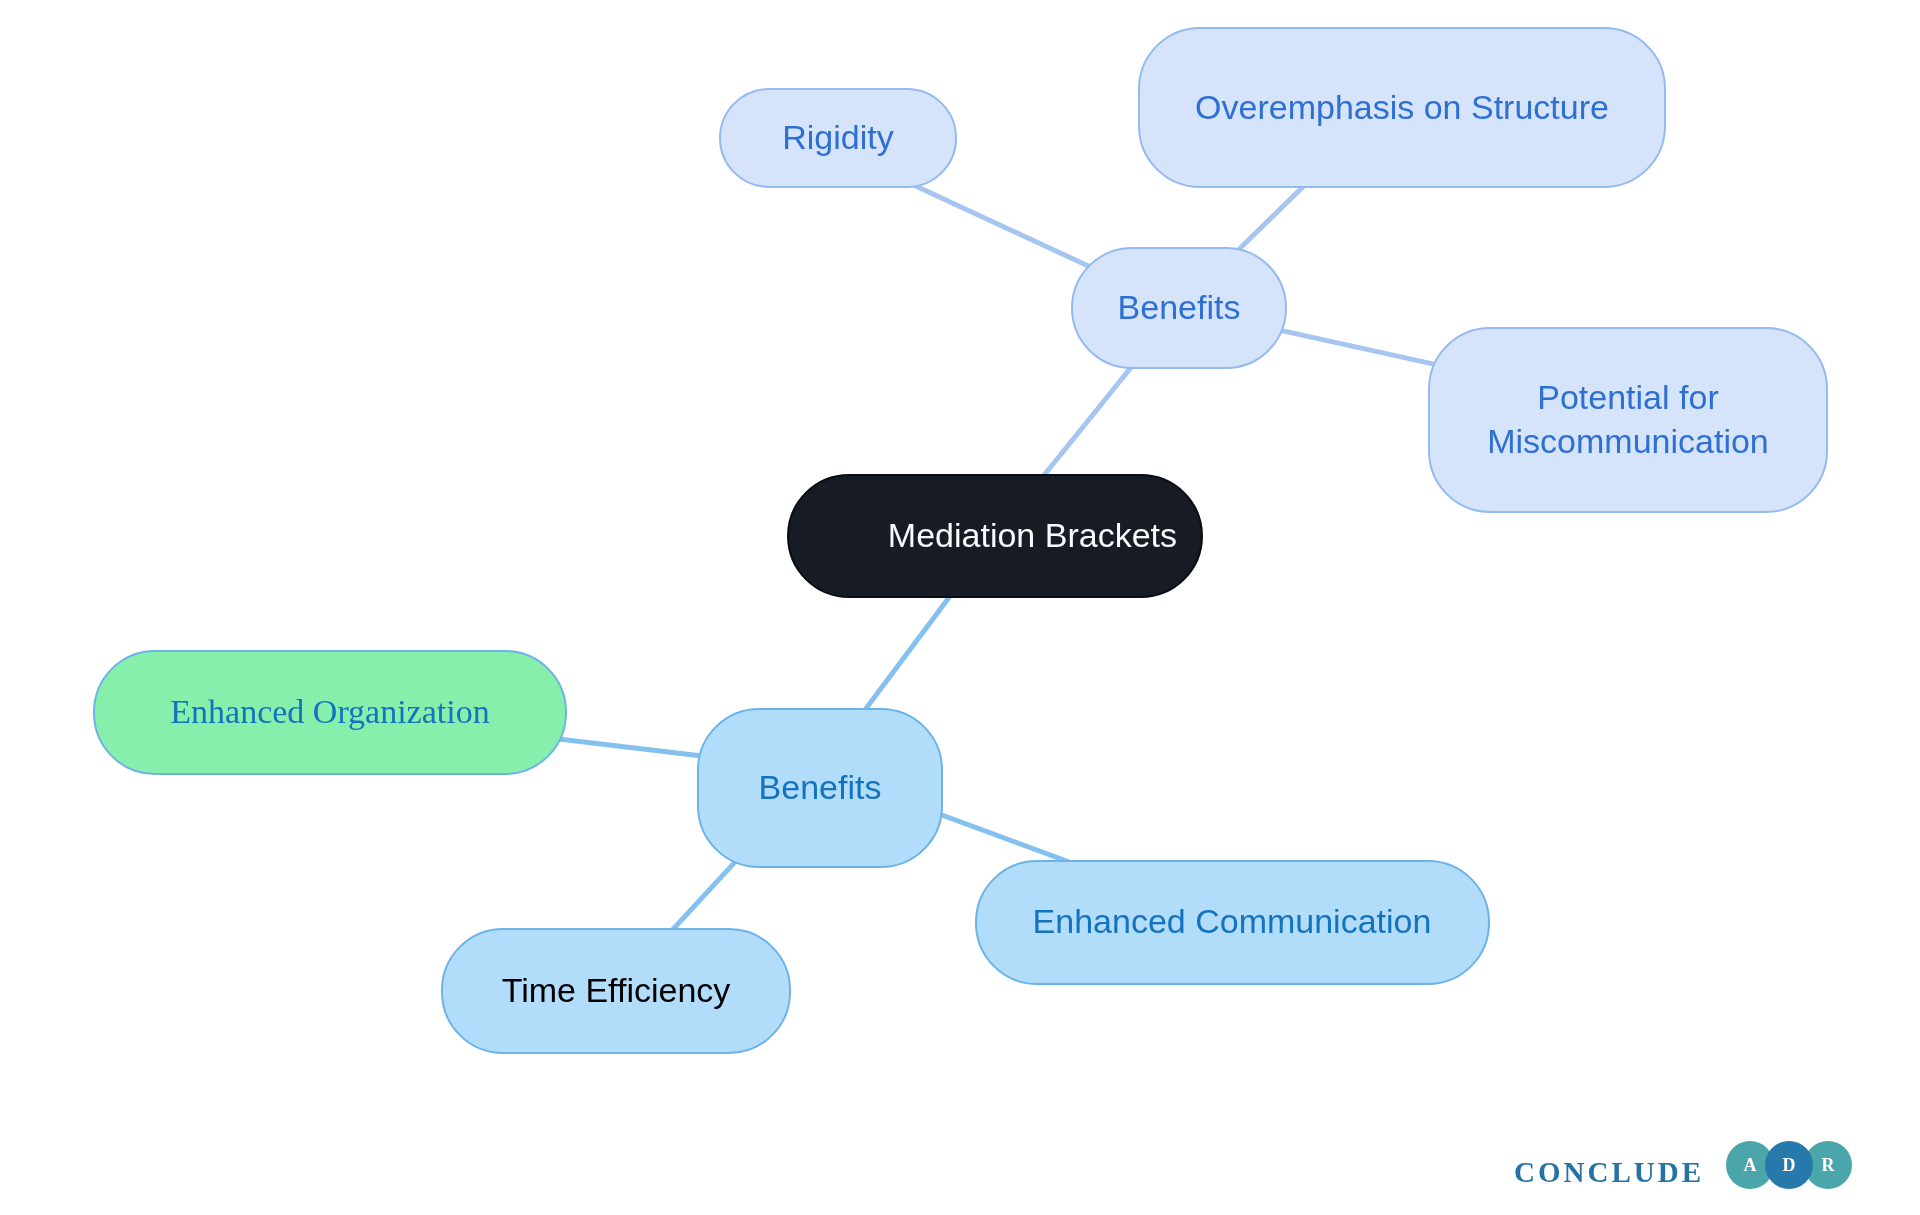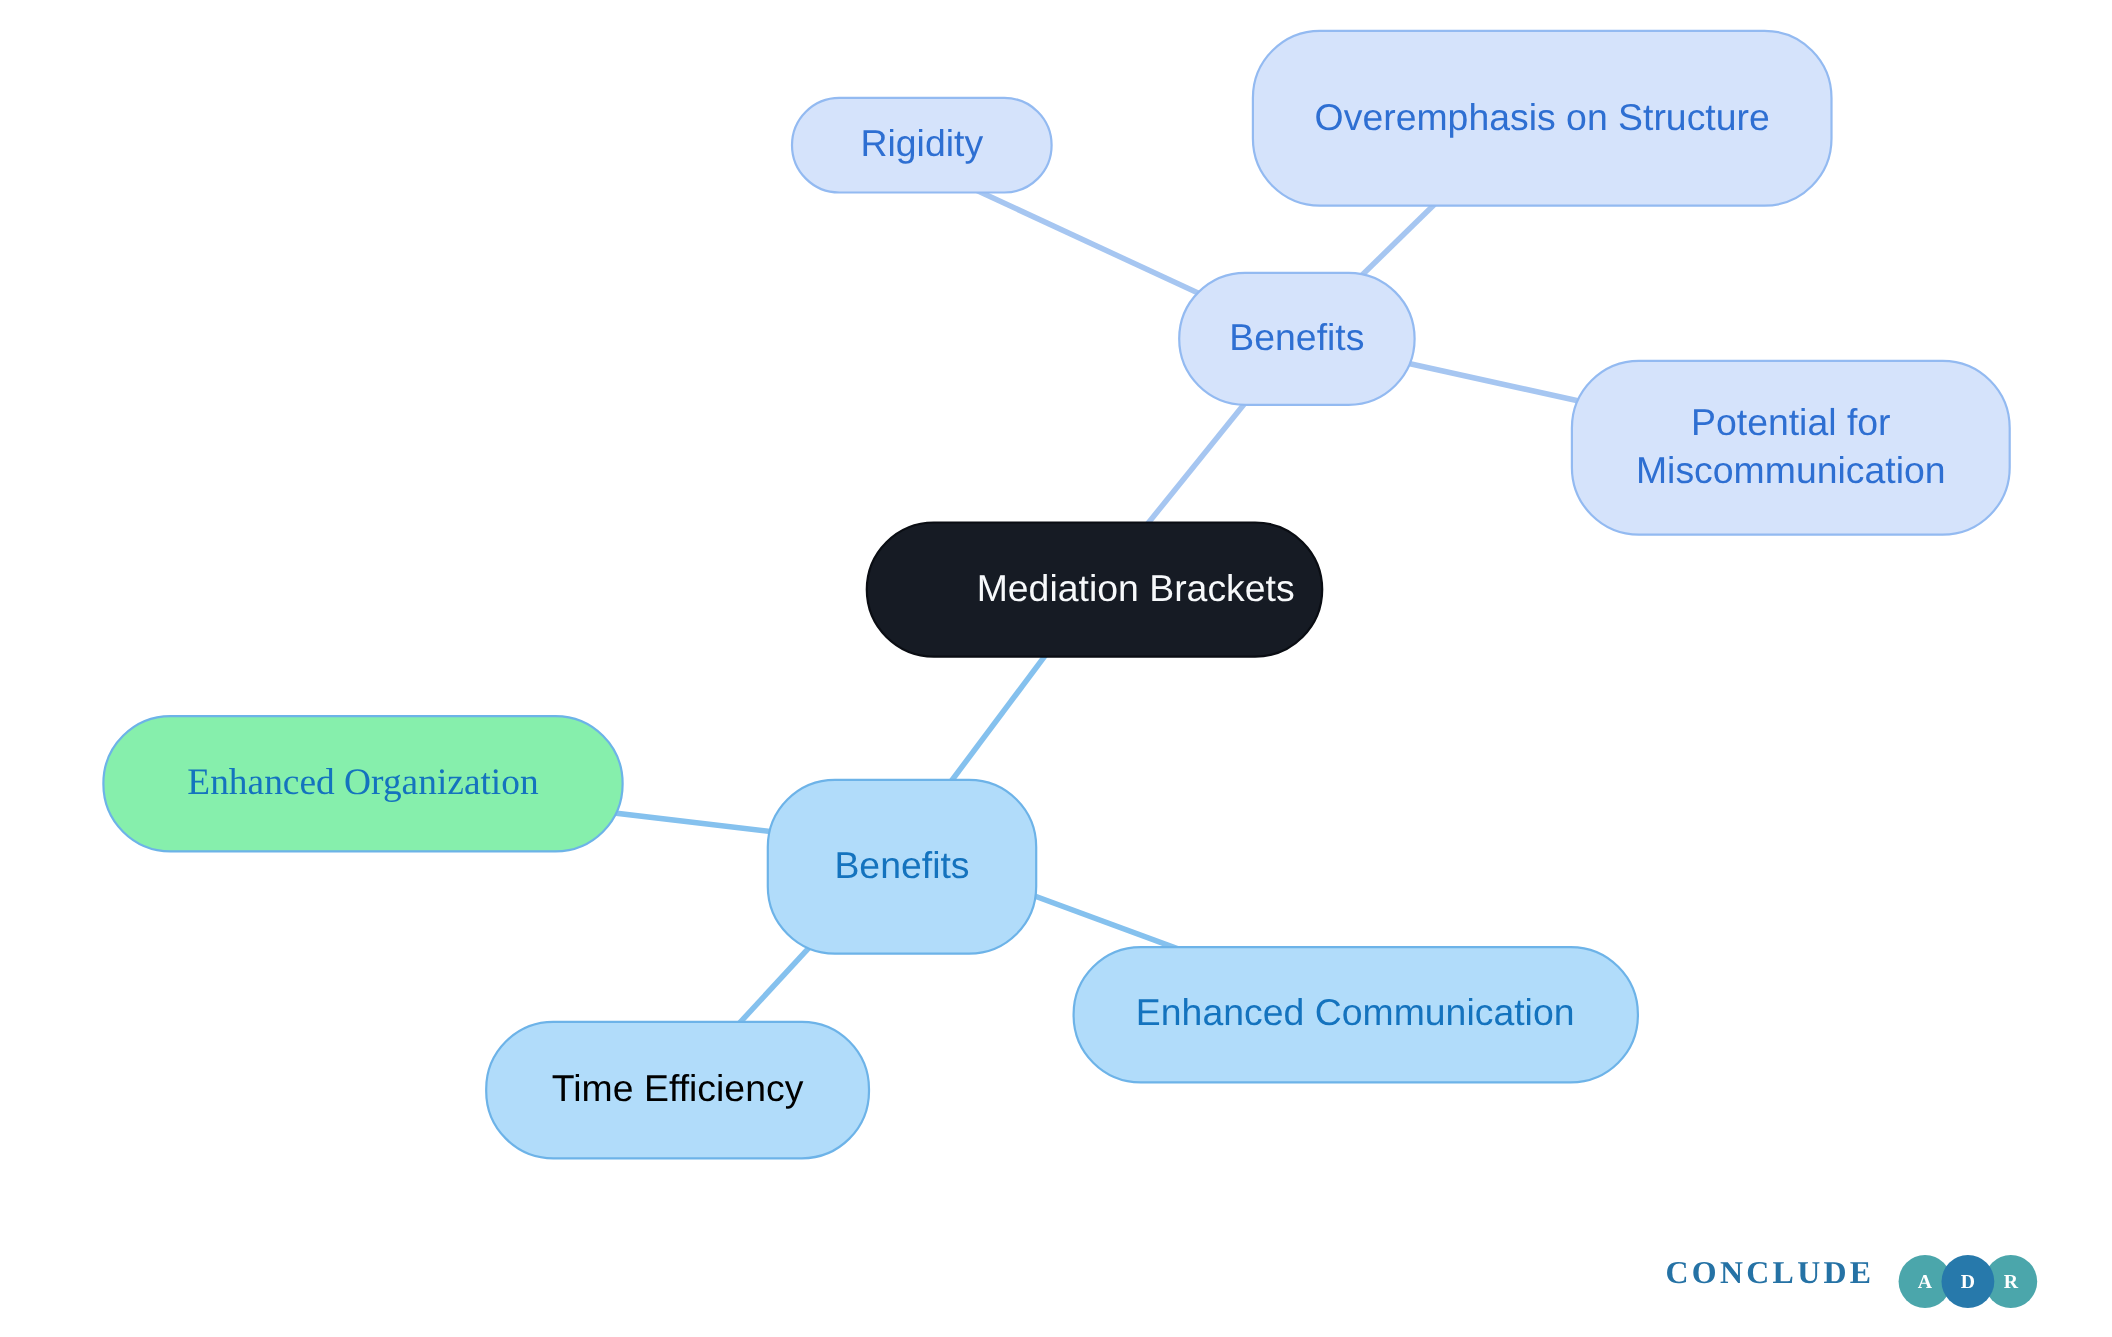--- a/index.html
+++ b/index.html
@@ -31,21 +31,21 @@
     font-size: 34px;
     line-height: 1.28;
     cursor: pointer;
   }
   .node .label { padding: 0 24px; display: block; }
   #logo {
     position: absolute;
     right: 68px;
     bottom: 26px;
     display: flex;
-    align-items: flex-start;
+    align-items: flex-end;
     gap: 22px;
     z-index: 3;
   }
   #logo .wordmark {
     font-family: "Liberation Serif", serif;
     font-weight: 700;
     font-size: 29px;
     letter-spacing: 3px;
   }
   .badges { display: flex; align-items: center; }
@@ -79,27 +79,27 @@
       <line x1="820" y1="770" x2="616" y2="991" stroke="#85C1EE" stroke-width="5"></line>
       <line x1="820" y1="770" x2="1232" y2="922" stroke="#85C1EE" stroke-width="5"></line>
     </svg>
   <div id="nodes-layer">
       <div class="node" style="left: 787px; top: 474px; width: 416px; height: 124px; background: rgb(22, 27, 36); border-color: rgb(10, 13, 19); color: rgb(247, 249, 251); justify-content: flex-end;">
         <span class="label">Mediation Brackets</span>
       </div>
       <div class="node" style="left: 1071px; top: 247px; width: 216px; height: 122px; background: rgb(213, 227, 251); border-color: rgb(147, 186, 241); color: rgb(46, 111, 210);">
         <span class="label">Benefits</span>
       </div>
-      <div class="node" style="left: 719px; top: 88px; width: 238px; height: 88px; background: rgb(213, 227, 251); border-color: rgb(147, 186, 241); color: rgb(46, 111, 210);">
+      <div class="node" style="left: 719px; top: 88px; width: 238px; height: 100px; background: rgb(213, 227, 251); border-color: rgb(147, 186, 241); color: rgb(46, 111, 210);">
         <span class="label">Rigidity</span>
       </div>
       <div class="node" style="left: 1138px; top: 27px; width: 528px; height: 161px; background: rgb(213, 227, 251); border-color: rgb(147, 186, 241); color: rgb(46, 111, 210);">
         <span class="label">Overemphasis on Structure</span>
       </div>
-      <div class="node" style="left: 1428px; top: 327px; width: 400px; height: 160px; background: rgb(213, 227, 251); border-color: rgb(147, 186, 241); color: rgb(46, 111, 210);">
+      <div class="node" style="left: 1428px; top: 327px; width: 400px; height: 186px; background: rgb(213, 227, 251); border-color: rgb(147, 186, 241); color: rgb(46, 111, 210);">
         <span class="label">Potential for Miscommunication</span>
       </div>
       <div class="node" style="left: 697px; top: 708px; width: 246px; height: 160px; background: rgb(177, 220, 250); border-color: rgb(109, 179, 232); color: rgb(20, 115, 190);">
         <span class="label">Benefits</span>
       </div>
       <div class="node" style="left: 93px; top: 649.5px; width: 474px; height: 125px; background: #86efac; border-color: rgb(109, 179, 232); color: rgb(20, 115, 190); font-family: Liberation Serif, serif;">
         <span class="label">Enhanced Organization</span>
       </div>
       <div class="node" style="left: 441px; top: 928px; width: 350px; height: 126px; background: rgb(177, 220, 250); border-color: rgb(109, 179, 232); color: #000000;">
         <span class="label">Time Efficiency</span>

